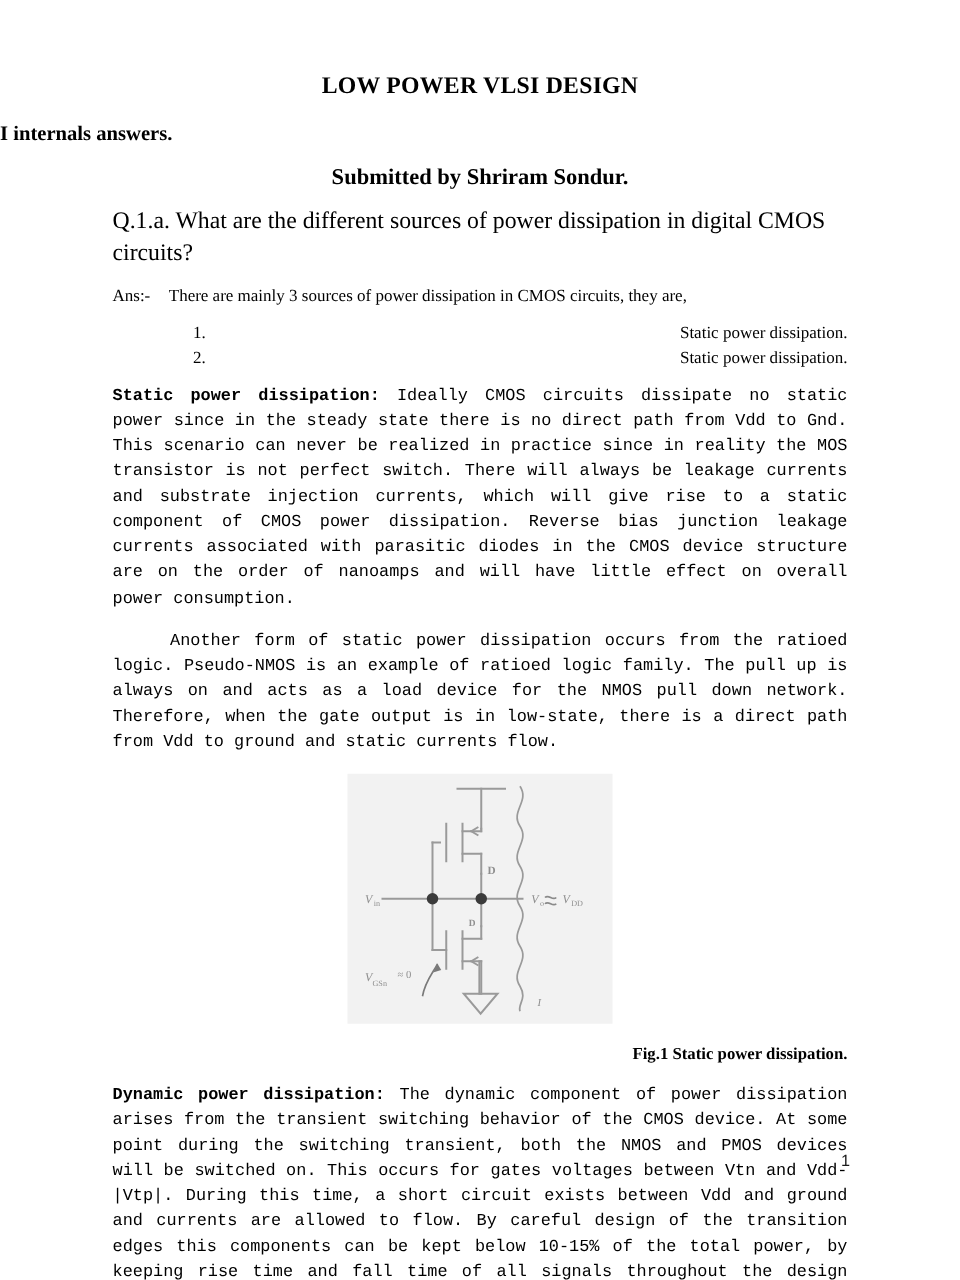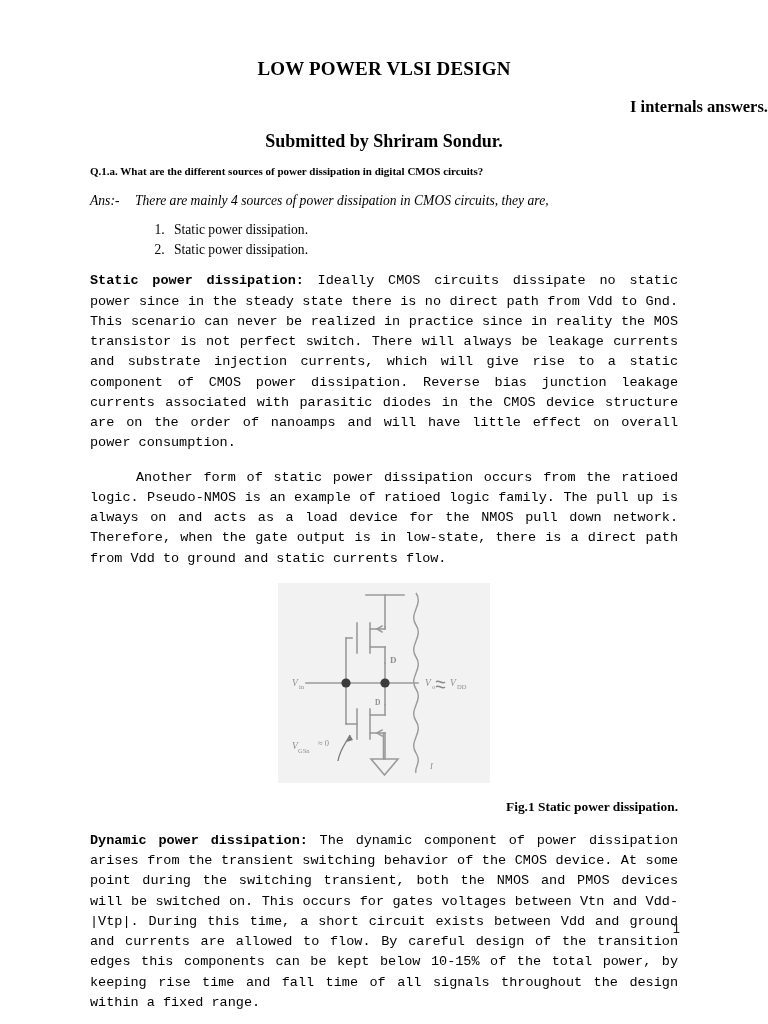--- a/index.html
+++ b/index.html
@@ -31,21 +31,21 @@
     font-weight: bold;
     font-size: 19px;
     letter-spacing: 0.2px;
     margin: 0;
     position: absolute;
     top: 58px;
     left: 0;
     right: 0;
   }
   .doc-subtitle {
-    text-align: right;
+    text-align: left;
     font-weight: bold;
     font-size: 16.5px;
     margin: 0;
     position: absolute;
     top: 97px;
     left: 0;
     right: 0;
   }
   .doc-author {
     text-align: center;
@@ -60,50 +60,50 @@
 
   
   .content {
     position: absolute;
     top: 164px;
     left: 90px;
     width: 588px;
   }
 
   .question {
-    font-weight: bold;
-    font-size: 11px;
+    font-weight: normal;
+    font-size: 19px;
     line-height: 1.35;
     margin: 0 0 12px 0;
   }
 
   .ans-row {
     display: block;
     font-size: 13.6px;
     line-height: 1.4;
     margin: 0 0 10px 0;
     position: relative;
     padding-left: 45px;
-    font-style: italic;
   }
   .ans-label {
     position: absolute;
     left: 0;
     top: 0;
   }
 
   ol.sources {
     margin: 8px 0 12px 0;
     padding-left: 78px;
     font-size: 13.6px;
     line-height: 1.45;
   }
   ol.sources li {
     padding-left: 6px;
     margin: 0;
+    text-align: right;
   }
 
   p.para {
     font-size: 13.5px;
     line-height: 1.50;
     text-align: justify;
     margin: 0 0 14px 0;
     font-family: Liberation Mono, monospace;
   }
   p.para.indented {
@@ -156,21 +156,21 @@
   <h2 class="doc-subtitle">I internals answers.</h2>
 
   <h3 class="doc-author">Submitted by Shriram Sondur.</h3>
 
   <div class="content">
 
     <p class="question">Q.1.a. What are the different sources of power dissipation in digital CMOS circuits?</p>
 
     <div class="ans-row">
       <span class="ans-label">Ans:-</span>
-      <span>There are mainly 4 sources of power dissipation in CMOS circuits, they are,</span>
+      <span>There are mainly 3 sources of power dissipation in CMOS circuits, they are,</span>
     </div>
 
     <ol class="sources">
       <li>Static power dissipation.</li>
       <li>Static power dissipation.</li>
     </ol>
 
     <p class="para">
       <span class="runin">Static power dissipation:</span><span> Ideally CMOS circuits dissipate no static power since in the steady state there is no direct path from Vdd to Gnd.  This scenario can never be realized in practice since in reality the MOS transistor is not perfect switch. There will always be leakage currents and substrate injection currents, which will give rise to a static component of CMOS power dissipation.   Reverse bias junction leakage currents associated with parasitic diodes in the CMOS device structure are on the order of nanoamps and will have little effect on overall power consumption.</span>
     </p>

